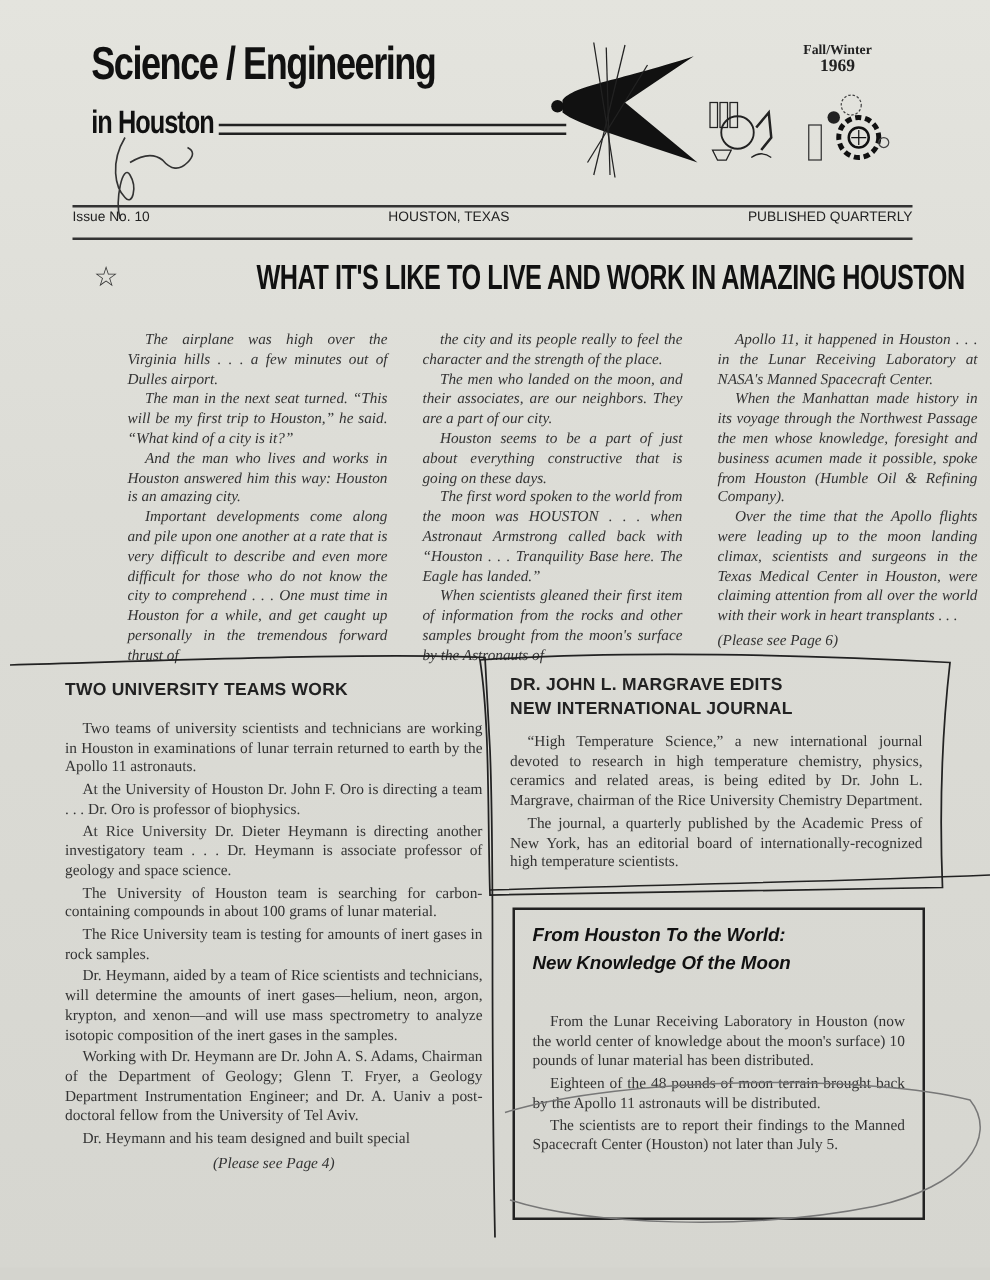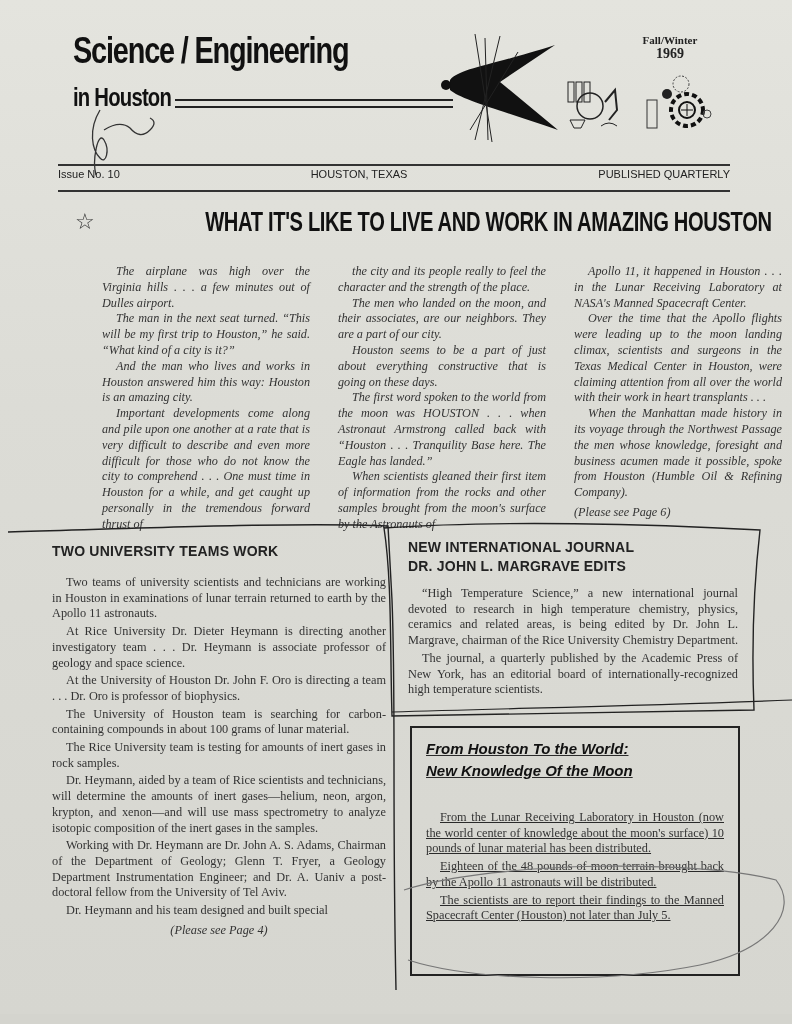--- a/index.html
+++ b/index.html
@@ -19,21 +19,21 @@
   .col{width:218px;font-style:italic;font-size:12.2px;line-height:15.8px;text-align:justify;color:#333;}
   .col p{margin:0;text-indent:14px;}
   .seepage{text-align:left;font-style:italic;margin-top:4px;}
   .sec-head{font-family:"Liberation Sans",sans-serif;font-weight:bold;font-size:14px;line-height:19px;color:#222;letter-spacing:0.2px;}
   .body-serif{font-size:12.3px;line-height:15.7px;text-align:justify;color:#333;}
   .body-serif p{margin:0 0 2px 0;text-indent:14px;}
   .left-story{position:absolute;left:52px;top:542px;width:334px;}
   .left-story .sec-head{margin-bottom:14px;}
   .right-story{position:absolute;left:408px;top:538px;width:330px;}
   .right-story .sec-head{margin-bottom:10px;}
-  .box{position:absolute;left:410px;top:726px;width:326px;height:246px;border:2px solid #222;text-decoration:underline;}
+  .box{position:absolute;left:410px;top:726px;width:326px;height:246px;border:2px solid #222;}
   .box .bh{font-family:"Liberation Sans",sans-serif;font-weight:bold;font-style:italic;font-size:15px;line-height:22px;color:#111;padding:10px 12px 4px 14px;}
   .box .body-serif{padding:0 14px 0 14px;margin-top:24px;}
   .pen{position:absolute;left:0;top:0;pointer-events:none;}
 </style>
 </head>
 <body>
 
 <div class="paper">
 
   <div class="title1">Science / Engineering</div>
@@ -99,47 +99,47 @@
     </div>
     <div class="col">
       <p>the city and its people really to feel the character and the strength of the place.</p>
       <p>The men who landed on the moon, and their associates, are our neighbors. They are a part of our city.</p>
       <p>Houston seems to be a part of just about everything constructive that is going on these days.</p>
       <p>The first word spoken to the world from the moon was HOUSTON . . . when Astronaut Armstrong called back with “Houston . . . Tranquility Base here. The Eagle has landed.”</p>
       <p>When scientists gleaned their first item of information from the rocks and other samples brought from the moon's surface by the Astronauts of</p>
     </div>
     <div class="col">
       <p>Apollo 11, it happened in Houston . . . in the Lunar Receiving Laboratory at NASA's Manned Spacecraft Center.</p>
+      <p>When the Manhattan made history in its voyage through the Northwest Passage the men whose knowledge, foresight and business acumen made it possible, spoke from Houston (Humble Oil &amp; Refining Company).</p>
       <p>Over the time that the Apollo flights were leading up to the moon landing climax, scientists and surgeons in the Texas Medical Center in Houston, were claiming attention from all over the world with their work in heart transplants . . .</p>
-      <p>When the Manhattan made history in its voyage through the Northwest Passage the men whose knowledge, foresight and business acumen made it possible, spoke from Houston (Humble Oil &amp; Refining Company).</p>
       <div class="seepage">(Please see Page 6)</div>
     </div>
   </div>
 
   <div class="left-story">
     <div class="sec-head">
       <div>TWO UNIVERSITY TEAMS WORK</div>
     </div>
     <div class="body-serif">
       <p>Two teams of university scientists and technicians are working in Houston in examinations of lunar terrain returned to earth by the Apollo 11 astronauts.</p>
+      <p>At the University of Houston Dr. John F. Oro is directing a team . . . Dr. Oro is professor of biophysics.</p>
       <p>At Rice University Dr. Dieter Heymann is directing another investigatory team . . . Dr. Heymann is associate professor of geology and space science.</p>
-      <p>At the University of Houston Dr. John F. Oro is directing a team . . . Dr. Oro is professor of biophysics.</p>
       <p>The University of Houston team is searching for carbon-containing compounds in about 100 grams of lunar material.</p>
       <p>The Rice University team is testing for amounts of inert gases in rock samples.</p>
       <p>Dr. Heymann, aided by a team of Rice scientists and technicians, will determine the amounts of inert gases—helium, neon, argon, krypton, and xenon—and will use mass spectrometry to analyze isotopic composition of the inert gases in the samples.</p>
       <p>Working with Dr. Heymann are Dr. John A. S. Adams, Chairman of the Department of Geology; Glenn T. Fryer, a Geology Department Instrumentation Engineer; and Dr. A. Uaniv a post-doctoral fellow from the University of Tel Aviv.</p>
       <p>Dr. Heymann and his team designed and built special</p>
       <div class="seepage" style="font-style:italic;text-align:center;">(Please see Page 4)</div>
     </div>
   </div>
 
   <div class="right-story">
     <div class="sec-head">
+      <div>DR. JOHN L. MARGRAVE EDITS</div>
       <div>NEW INTERNATIONAL JOURNAL</div>
-      <div>DR. JOHN L. MARGRAVE EDITS</div>
     </div>
     <div class="body-serif">
       <p>“High Temperature Science,” a new international journal devoted to research in high temperature chemistry, physics, ceramics and related areas, is being edited by Dr. John L. Margrave, chairman of the Rice University Chemistry Department.</p>
       <p>The journal, a quarterly published by the Academic Press of New York, has an editorial board of internationally-recognized high temperature scientists.</p>
     </div>
   </div>
 
   <div class="box">
     <div class="bh">
       <div>From Houston To the World:</div>

